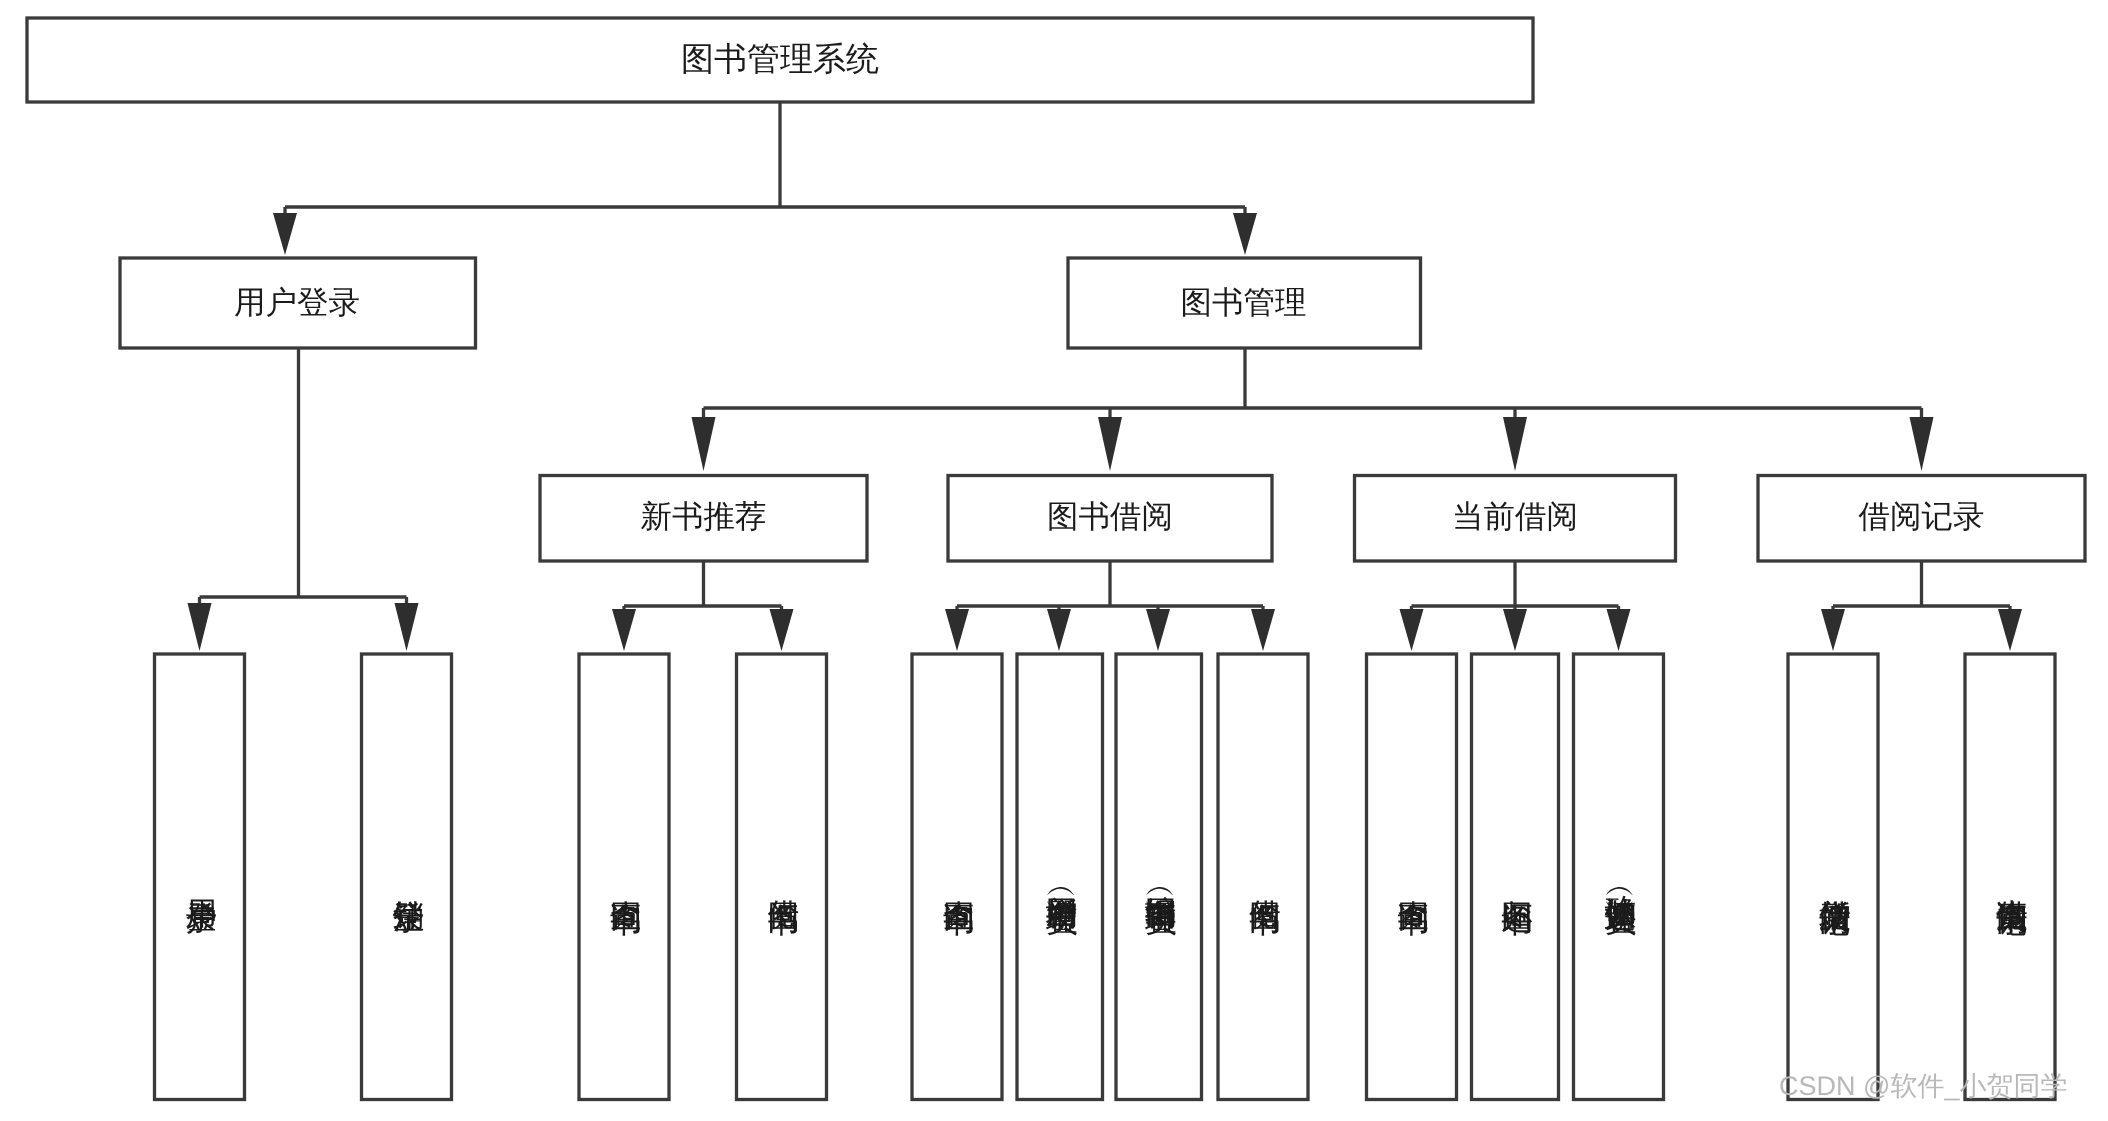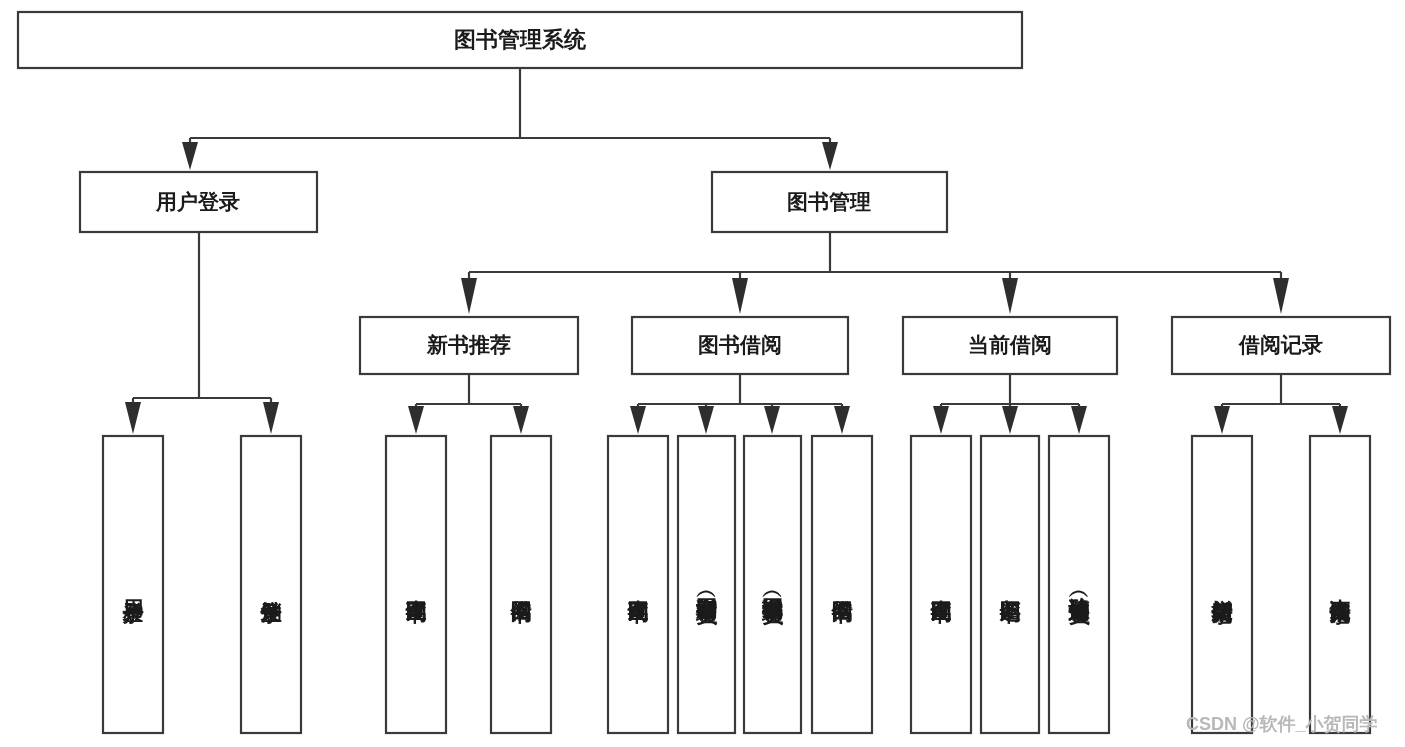--- a/index.html
+++ b/index.html
@@ -11,21 +11,20 @@
     width: 1405px;
     height: 747px;
     font-family: "Liberation Sans", "DejaVu Sans", sans-serif;
     overflow: hidden;
   }
   #diagram-root {
     position: relative;
     width: 1405px;
     height: 569px;
     background: #ffffff;
-    font-weight: bold;
   }
   svg.diagram-canvas {
     position: absolute;
     left: 0;
     top: 0;
     width: 1405px;
     height: 747px;
     display: block;
   }
   .node-box {

